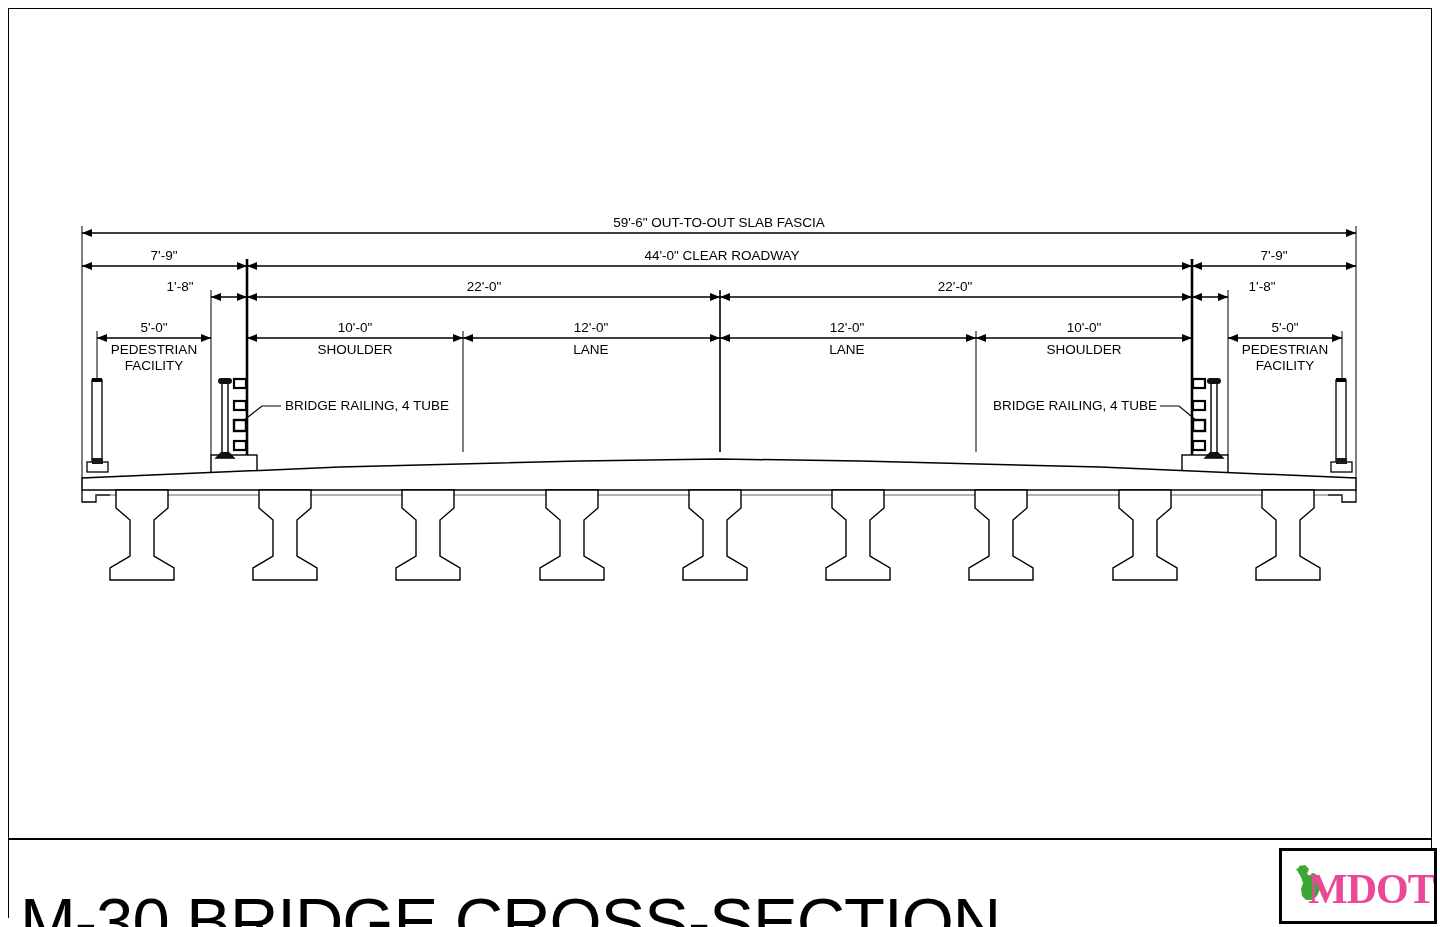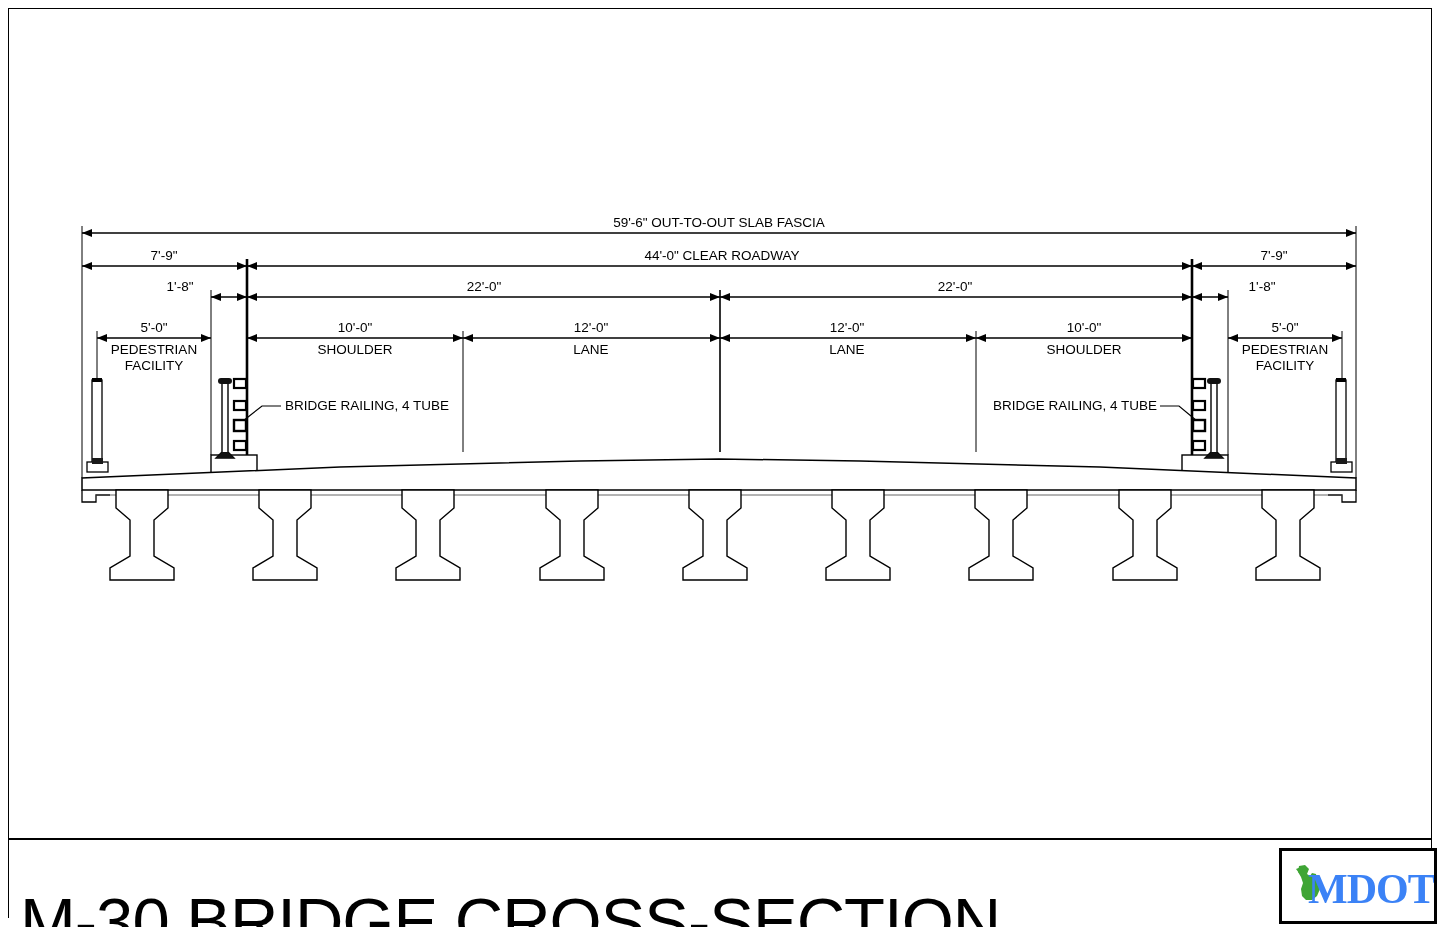--- a/index.html
+++ b/index.html
@@ -77,21 +77,21 @@
     height: 40px;
   }
   #logo-text {
     position: absolute;
     left: 26px;
     top: 14px;
     font-family: "Liberation Serif", serif;
     font-weight: bold;
     font-size: 42px;
     letter-spacing: -1px;
-    color: #3b82f6;
+    color: #ec4899;
     white-space: nowrap;
   }
   .svg-text {
     font-family: "Liberation Sans", sans-serif;
     fill: #000;
   }
 </style>
 </head>
 <body>
 

